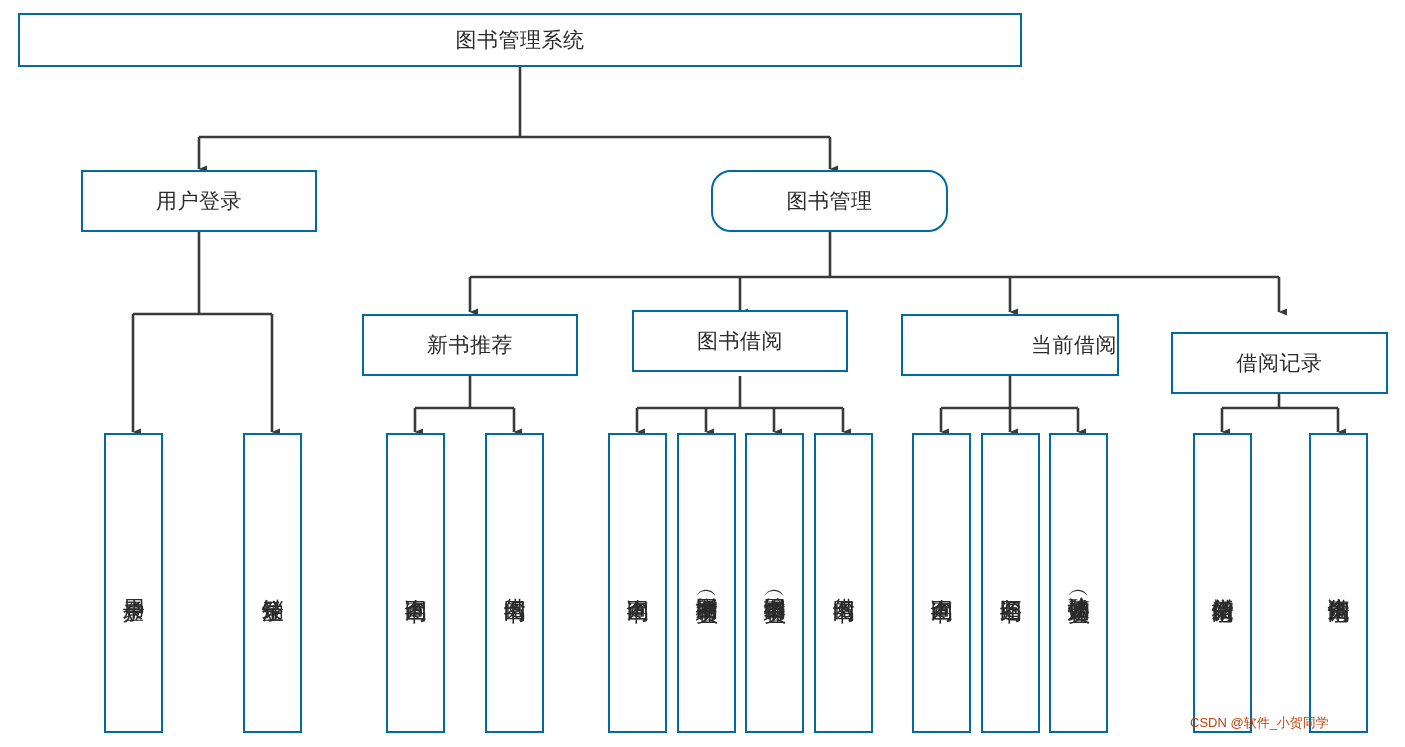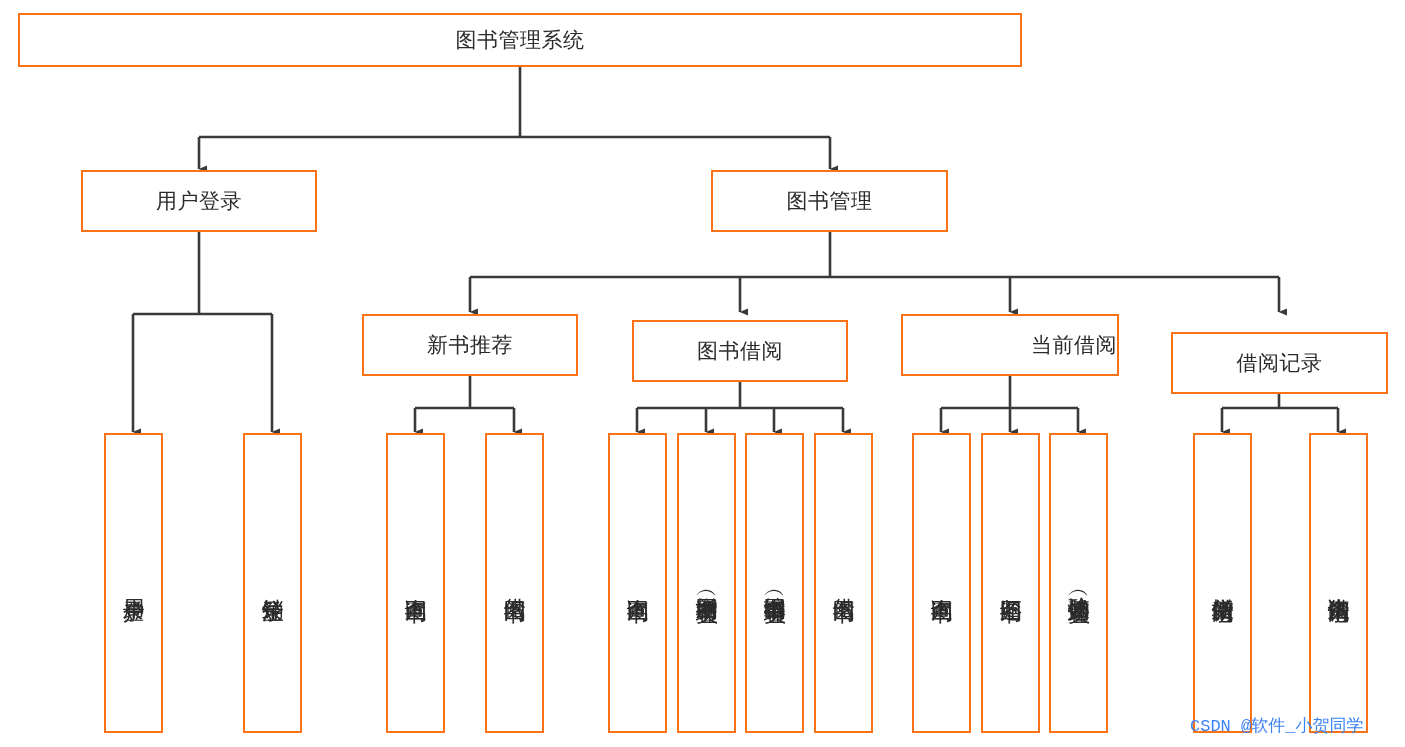--- a/index.html
+++ b/index.html
@@ -22,21 +22,21 @@
   svg.diagram-canvas {
     position: absolute;
     top: 0;
     left: 0;
     width: 1405px;
     height: 747px;
   }
   .node-box {
     position: absolute;
     box-sizing: border-box;
-    border: 2px solid #f97316;
+    border: 2px solid #0369a1;
     background: #ffffff;
     display: flex;
     align-items: center;
     justify-content: center;
     color: #2b2b2b;
   }
   .node-label {
     font-family: "DejaVu Sans", "Liberation Sans", sans-serif;
     color: #2b2b2b;
     line-height: 1.18;
@@ -64,23 +64,23 @@
     text-align: center;
     height: 100%;
     display: flex;
     align-items: center;
     justify-content: center;
   }
   .watermark {
     position: absolute;
     left: 1190px;
     top: 714px;
-    font-size: 17px;
-    color: #3b82f6;
-    font-family: Liberation Mono, monospace;
+    font-size: 13px;
+    color: #c2410c;
+    font-family: Liberation Sans, sans-serif;
     white-space: nowrap;
     pointer-events: none;
   }
 </style>
 </head>
 <body>
 
 <div id="diagram-root">
 
   <svg class="diagram-canvas" viewBox="0 0 1405 747" xmlns="http://www.w3.org/2000/svg">
@@ -134,28 +134,28 @@
     </g>
   </svg>
 
   <div class="node-box root horizontal" style="left:18px; top:13px; width:1004px; height:54px;">
     <span class="node-label">图书管理系统</span>
   </div>
 
   <div class="node-box horizontal" style="left:81px; top:170px; width:236px; height:62px;">
     <span class="node-label">用户登录</span>
   </div>
-  <div class="node-box horizontal" style="left:711px; top:170px; width:237px; height:62px;">
+  <div class="node-box horizontal" style="left:711px; top:170px; width:237px; height:62px;border-radius:20px;">
     <span class="node-label">图书管理</span>
   </div>
 
   <div class="node-box horizontal" style="left:362px; top:314px; width:216px; height:62px;">
     <span class="node-label">新书推荐</span>
   </div>
-  <div class="node-box horizontal" style="left:632px; top:320px; width:216px; height:62px;">
+  <div class="node-box horizontal" style="left:632px; top:310px; width:216px; height:62px;">
     <span class="node-label">图书借阅</span>
   </div>
   <div class="node-box horizontal" style="left:901px; top:314px; width:218px; height:62px;justify-content:flex-end;">
     <span class="node-label">当前借阅</span>
   </div>
   <div class="node-box horizontal" style="left:1171px; top:332px; width:217px; height:62px;">
     <span class="node-label">借阅记录</span>
   </div>
 
   <div class="node-box vertical" style="left:104px; top:433px; width:59px; height:300px;">

